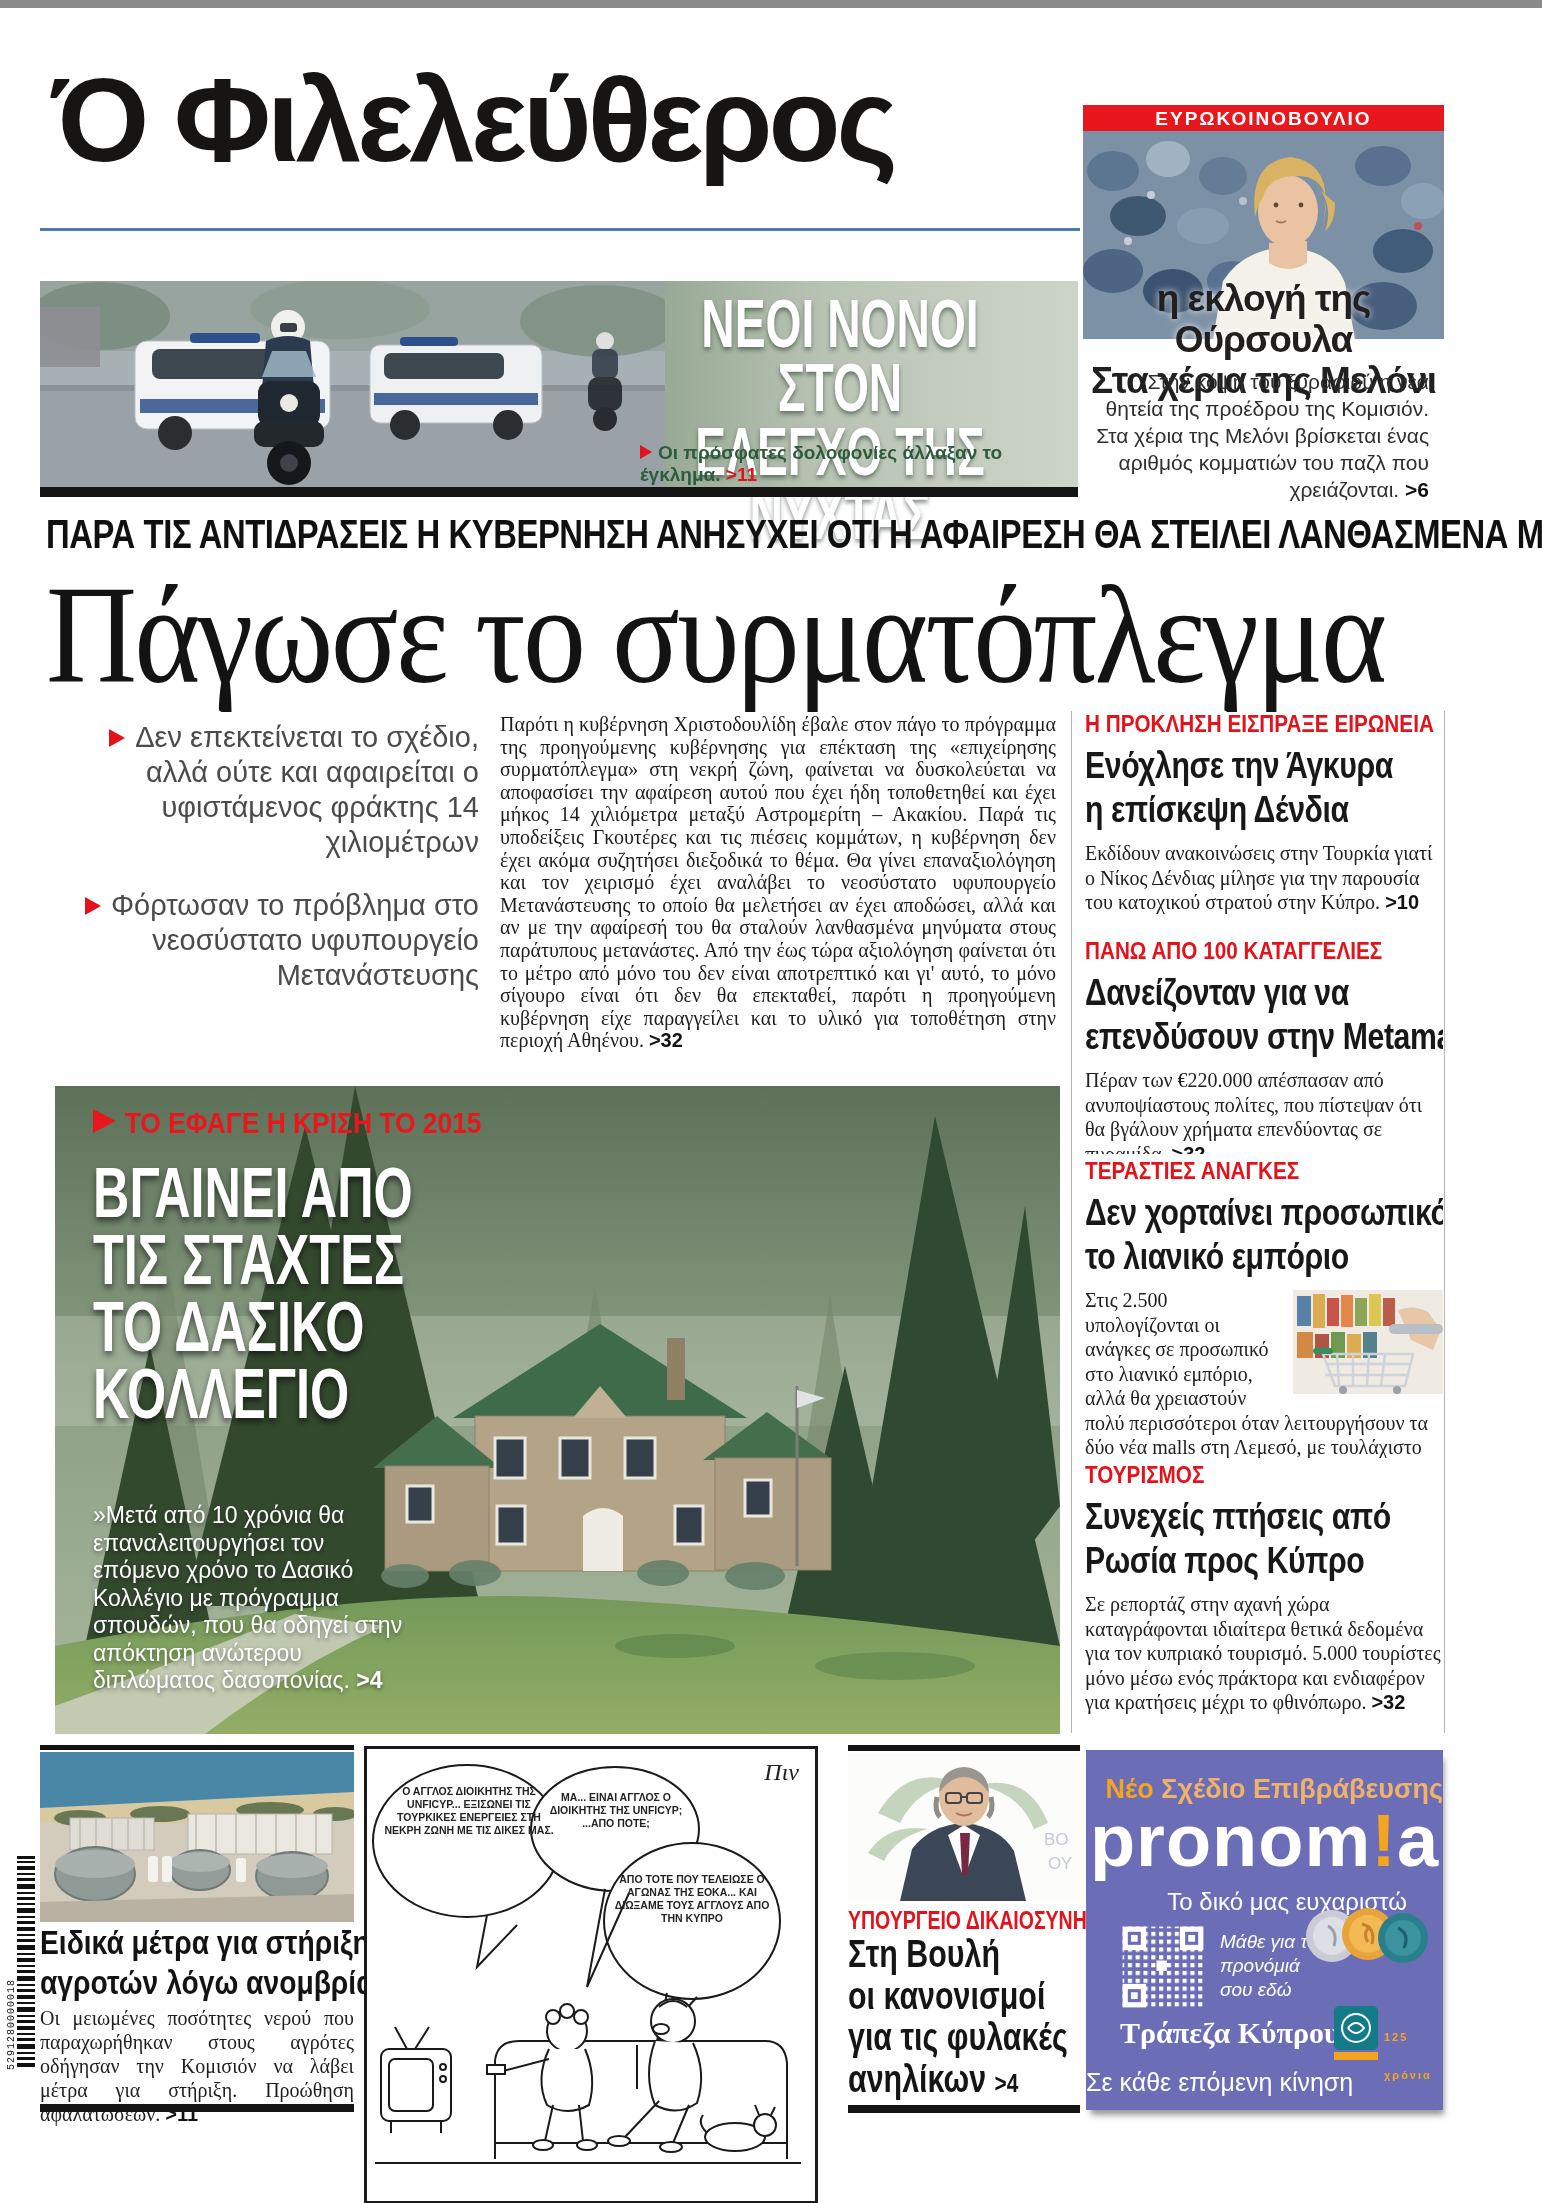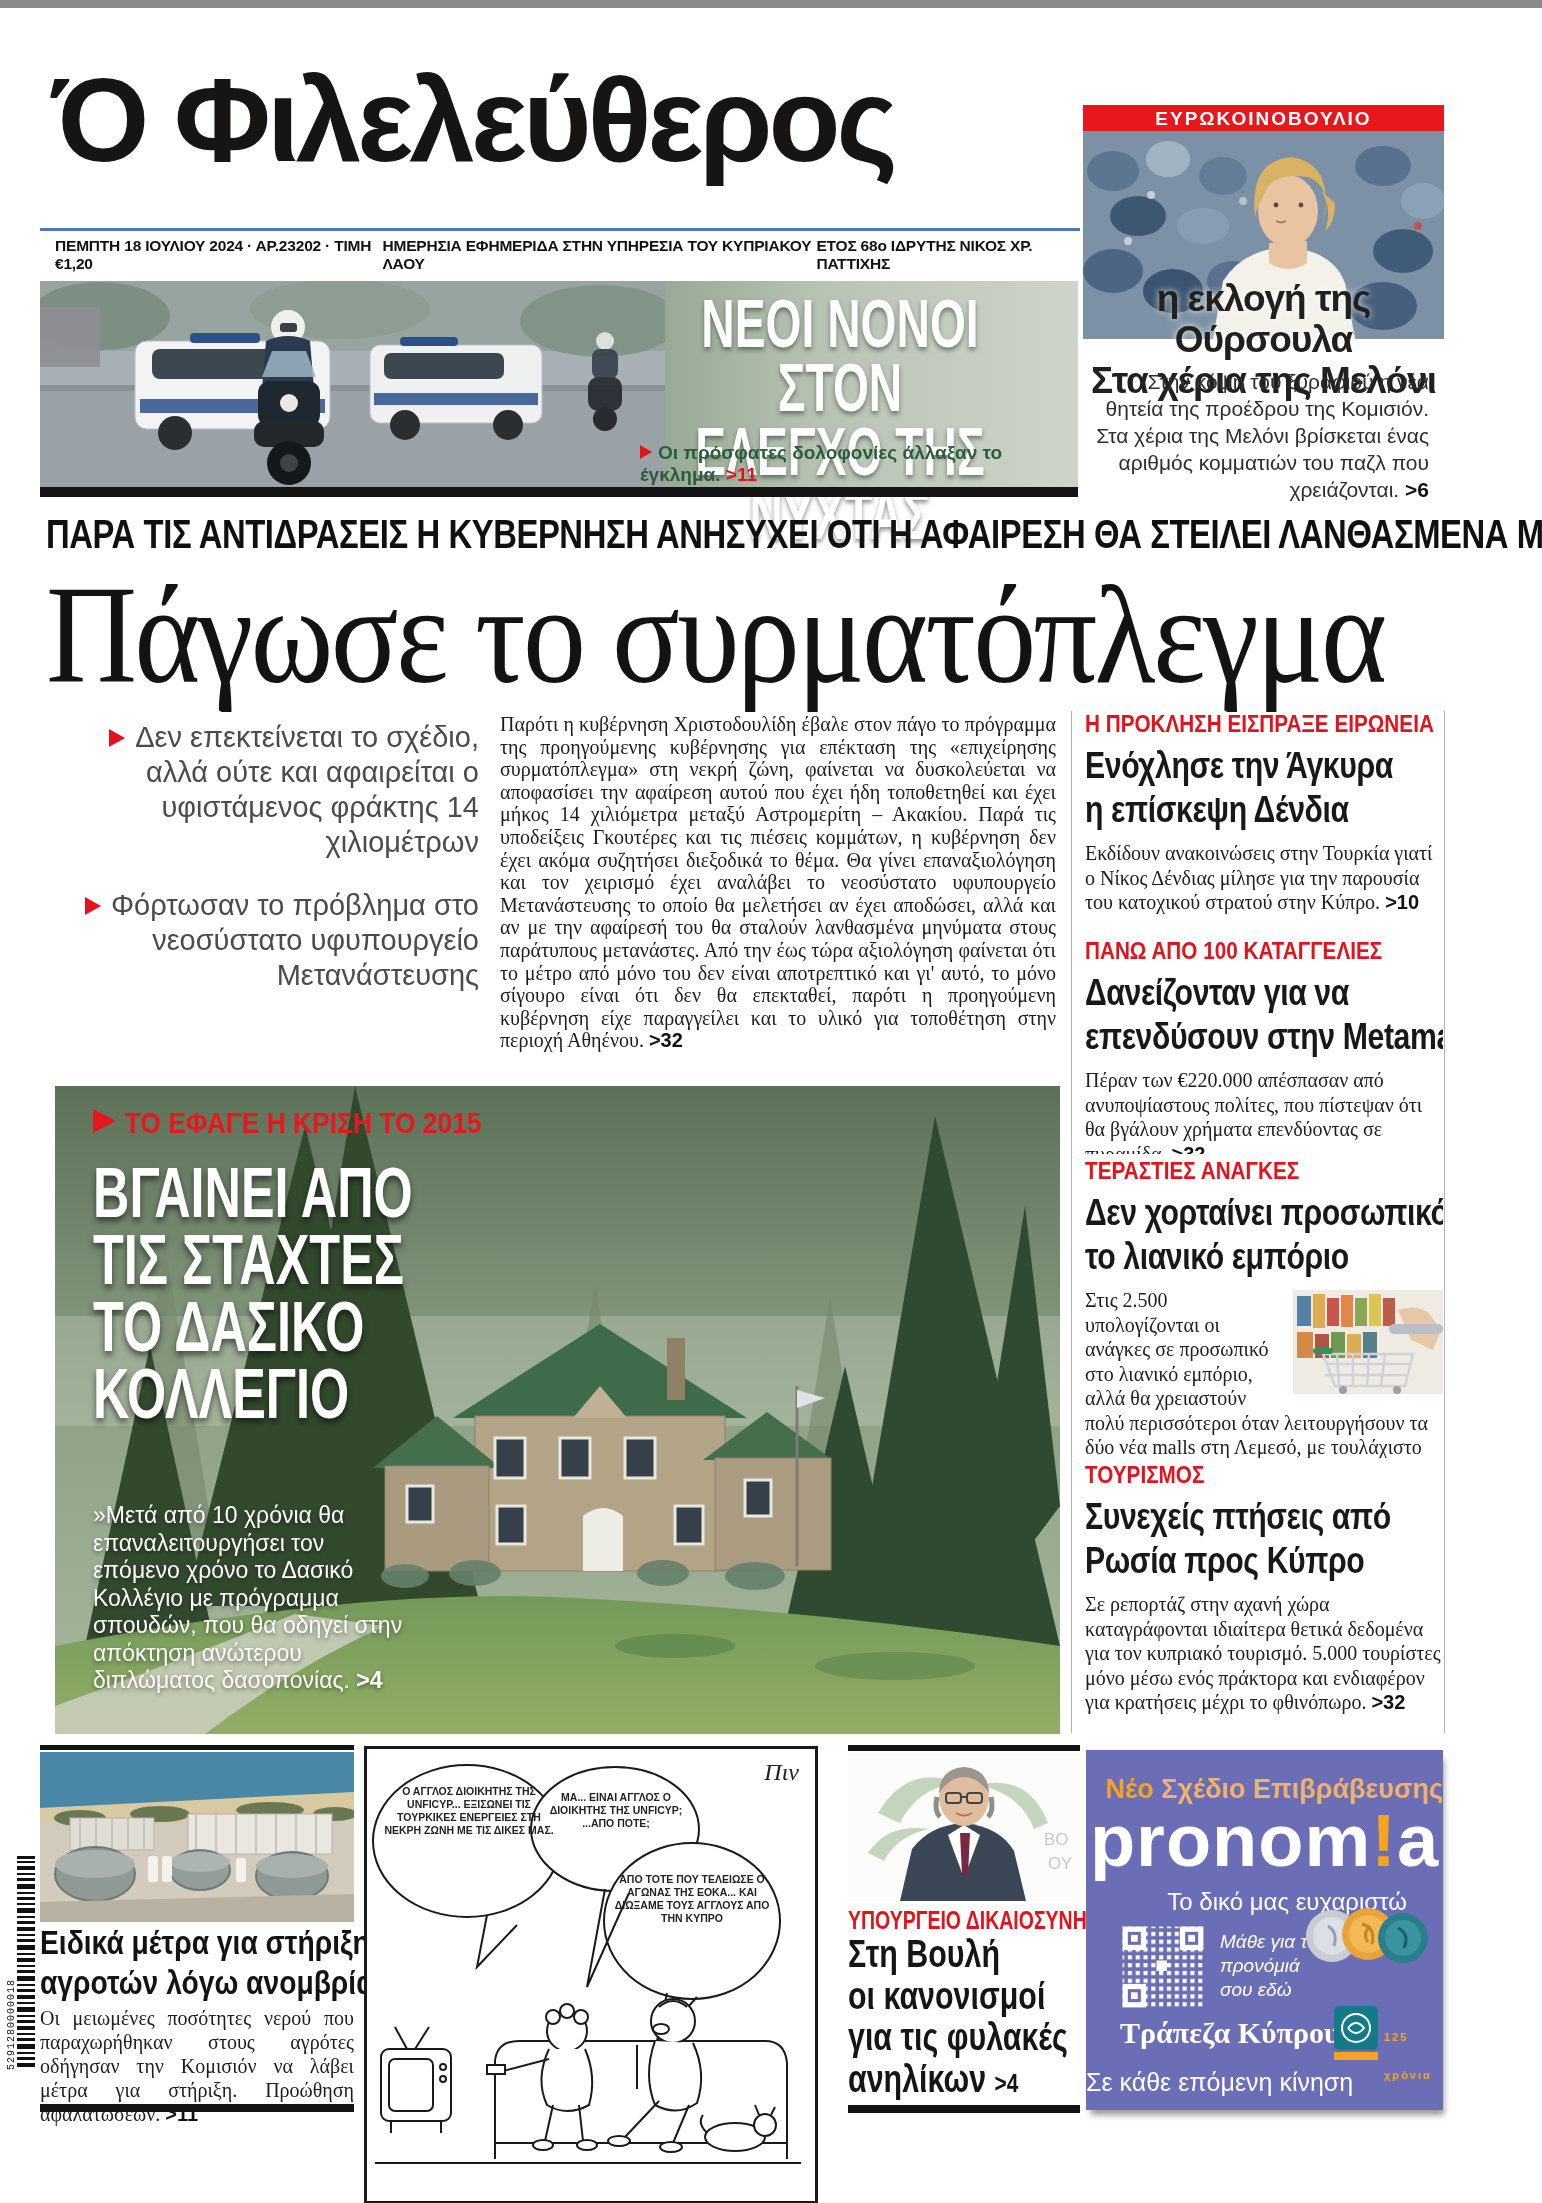--- a/index.html
+++ b/index.html
@@ -110,25 +110,20 @@
   .bc-num{writing-mode:vertical-rl;transform:rotate(180deg);font-family:"Liberation Mono",monospace;
           font-size:10px;color:#111;letter-spacing:1px;}
 </style>
 </head>
 <body>
 
 <div class="page">
 
   <div class="abs logo">Ό Φιλελεύθερος</div>
   <div class="abs blue-rule"></div>
-  <div class="abs dateline">
-    <span>ΠΕΜΠΤΗ 18 ΙΟΥΛΙΟΥ 2024 · ΑΡ.23202 · ΤΙΜΗ €1,20</span>
-    <span>ΗΜΕΡΗΣΙΑ ΕΦΗΜΕΡΙΔΑ ΣΤΗΝ ΥΠΗΡΕΣΙΑ ΤΟΥ ΚΥΠΡΙΑΚΟΥ ΛΑΟΥ</span>
-    <span>ΕΤΟΣ 68ο  ΙΔΡΥΤΗΣ ΝΙΚΟΣ ΧΡ. ΠΑΤΤΙΧΗΣ</span>
-  </div>
 
   <div class="abs euro-tag">ΕΥΡΩΚΟΙΝΟΒΟΥΛΙΟ</div>
   <div class="abs euro-photo">
     <svg width="361" height="208" viewBox="0 0 361 208">
       <rect width="361" height="208" fill="#7d91a6"></rect>
       <g opacity=".8">
         <ellipse cx="30" cy="40" rx="26" ry="20" fill="#55708c"></ellipse>
           <ellipse cx="85" cy="28" rx="22" ry="18" fill="#a9bccb"></ellipse>
         <ellipse cx="140" cy="45" rx="24" ry="19" fill="#5e7793"></ellipse>
           <ellipse cx="300" cy="35" rx="28" ry="20" fill="#51688a"></ellipse>

